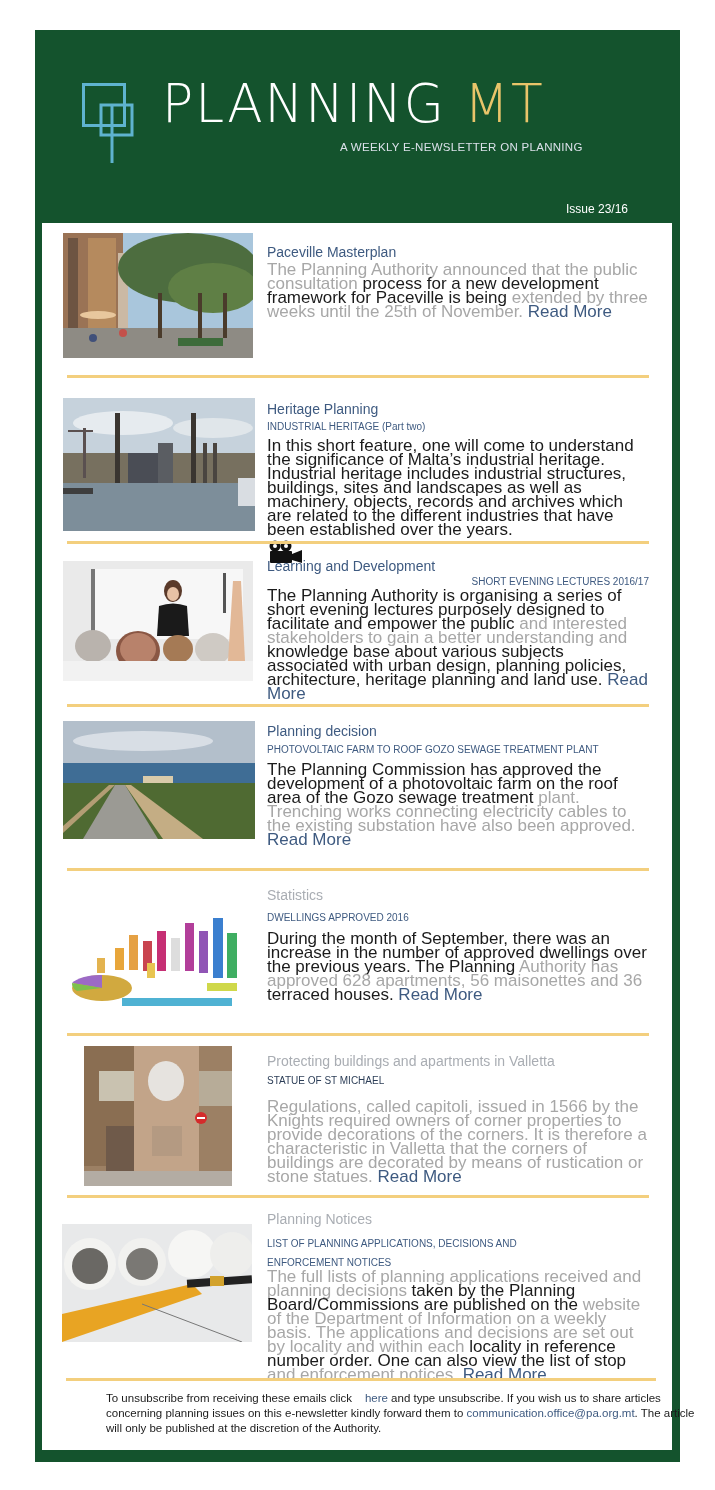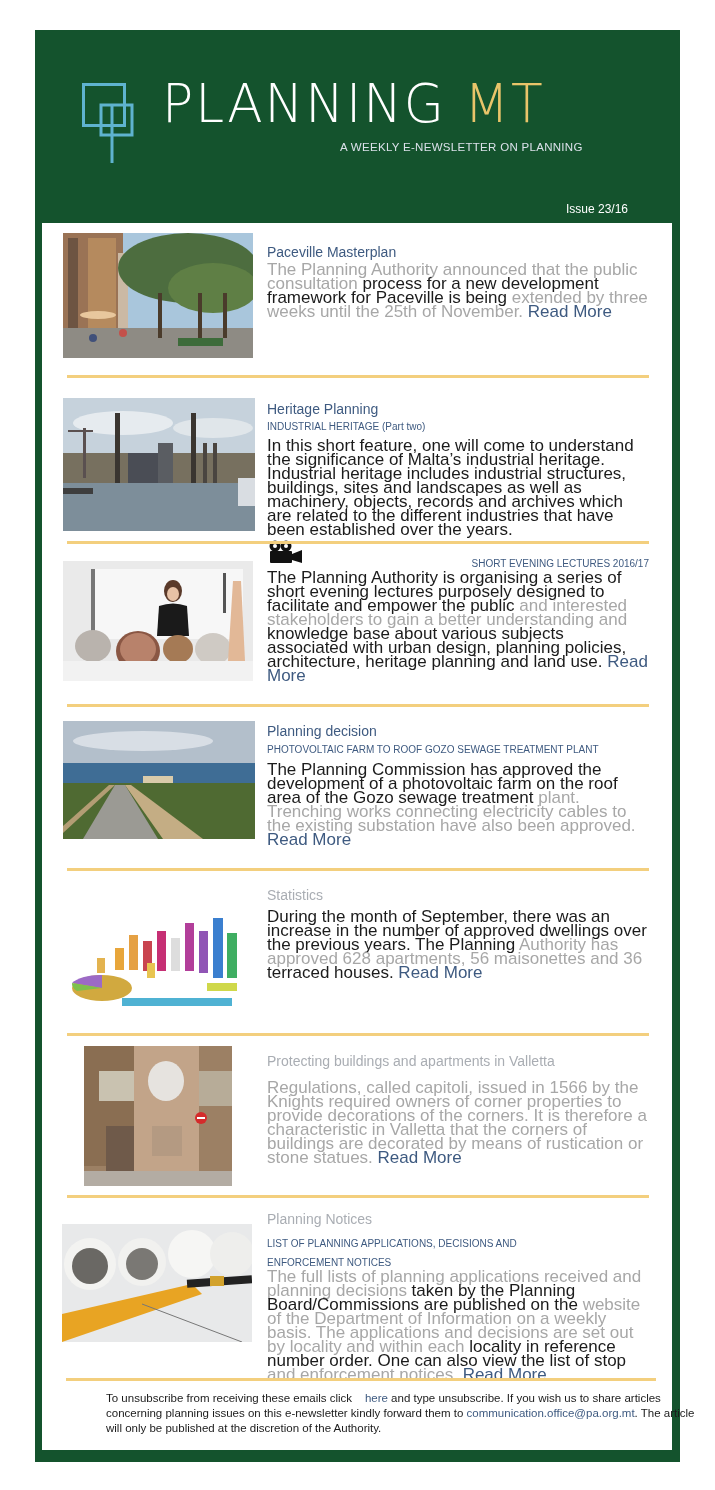--- a/index.html
+++ b/index.html
@@ -144,20 +144,21 @@
           <ellipse cx="30" cy="85" rx="18" ry="16" fill="#b9b3ad"></ellipse>
           <ellipse cx="75" cy="90" rx="22" ry="20" fill="#8a5744"></ellipse>
           <ellipse cx="75" cy="88" rx="18" ry="16" fill="#b8826b"></ellipse>
           <ellipse cx="115" cy="88" rx="15" ry="14" fill="#a57a55"></ellipse>
           <ellipse cx="150" cy="88" rx="18" ry="16" fill="#cfcac4"></ellipse>
           <rect x="0" y="100" width="190" height="20" fill="#f2f2f2"></rect>
           <path d="M170 20 L178 20 L182 100 L165 100 Z" fill="#e2b897"></path>
         </svg>
       </div>
       <div class="text" style="top:12px;">
+        <div class="category">Learning and Development</div>
         <div class="headline" style="line-height:14px;text-align:right;">SHORT EVENING LECTURES 2016/17</div>
         <div class="body">
           <span>The Planning Authority  is organising a series of short evening lectures purposely designed to facilitate and empower the public </span><span class="lt">and interested stakeholders to gain a better understanding and </span><span>knowledge base about various subjects associated with urban design, planning policies, architecture, heritage planning and land use.  </span><span class="read-more">Read More</span>
         </div>
       </div>
     </div>
     <div class="divider" style="top:481px;"></div>
 
     <div class="article" style="top:486px;">
       <div class="thumb" style="left:21px; top:12px; width:192px; height:118px;">
@@ -199,20 +200,21 @@
           <rect x="80" y="60" width="8" height="15" fill="#e8c451"></rect>
           <ellipse cx="35" cy="85" rx="30" ry="13" fill="#d1a93f"></ellipse>
           <path d="M35 85 L5 80 A30 13 0 0 1 35 72 Z" fill="#9c6ac6"></path>
           <path d="M35 85 L10 88 A30 13 0 0 1 5 80 Z" fill="#7ec04d"></path>
           <rect x="55" y="95" width="110" height="8" fill="#4fb2d3"></rect>
           <rect x="140" y="80" width="30" height="8" fill="#cfd84a"></rect>
         </svg>
       </div>
       <div class="text" style="top:13px;">
         <div class="category light">Statistics</div>
+        <div class="headline" style="margin-top:6px;">DWELLINGS APPROVED 2016</div>
         <div class="body" style="margin-top:6px;">
           <span>During the month of September, there was an increase in the number of approved dwellings over the previous years. The Planning </span><span class="lt">Authority has approved 628 apartments, 56 maisonettes and 36 </span><span>terraced houses.  </span><span class="read-more">Read More</span>
         </div>
       </div>
     </div>
     <div class="divider" style="top:810px;"></div>
 
     <div class="article" style="top:815px;">
       <div class="thumb" style="left:42px; top:8px; width:148px; height:140px;">
         <svg width="148" height="140" viewBox="0 0 148 140">
@@ -224,20 +226,21 @@
           <ellipse cx="82" cy="35" rx="18" ry="20" fill="#e6e3df"></ellipse>
           <rect x="68" y="80" width="30" height="30" fill="#b49a82"></rect>
           <rect x="22" y="80" width="28" height="45" fill="#6f5a4a"></rect>
           <circle cx="117" cy="72" r="6" fill="#d42b2b"></circle>
           <rect x="113" y="71" width="8" height="2" fill="#fff"></rect>
           <rect x="0" y="125" width="148" height="15" fill="#b3aca3"></rect>
         </svg>
       </div>
       <div class="text" style="top:14px;">
         <div class="category light">Protecting buildings and apartments in Valletta</div>
+        <div class="headline dark" style="margin-top:3px;">STATUE OF ST MICHAEL</div>
         <div class="body" style="margin-top:11px;">
           <span class="lt">Regulations, called capitoli, issued in 1566 by the Knights required owners of corner properties to provide decorations of the corners. It is therefore a characteristic in Valletta that the corners of buildings are decorated by means of rustication or stone statues. </span><span class="read-more">Read More</span>
         </div>
       </div>
     </div>
     <div class="divider" style="top:972px;"></div>
 
     <div class="article" style="top:977px;">
       <div class="thumb" style="left:20px; top:24px; width:190px; height:118px;">
         <svg width="190" height="118" viewBox="0 0 190 118">

